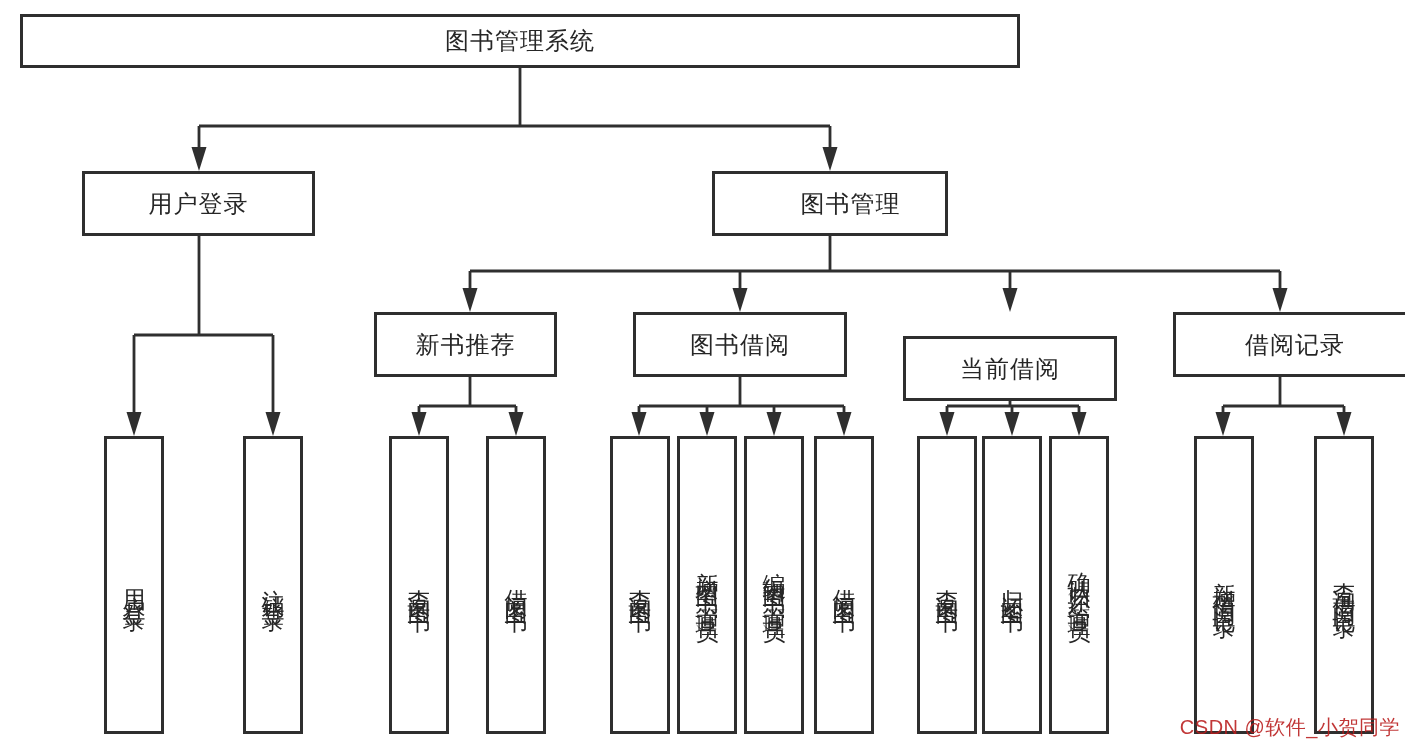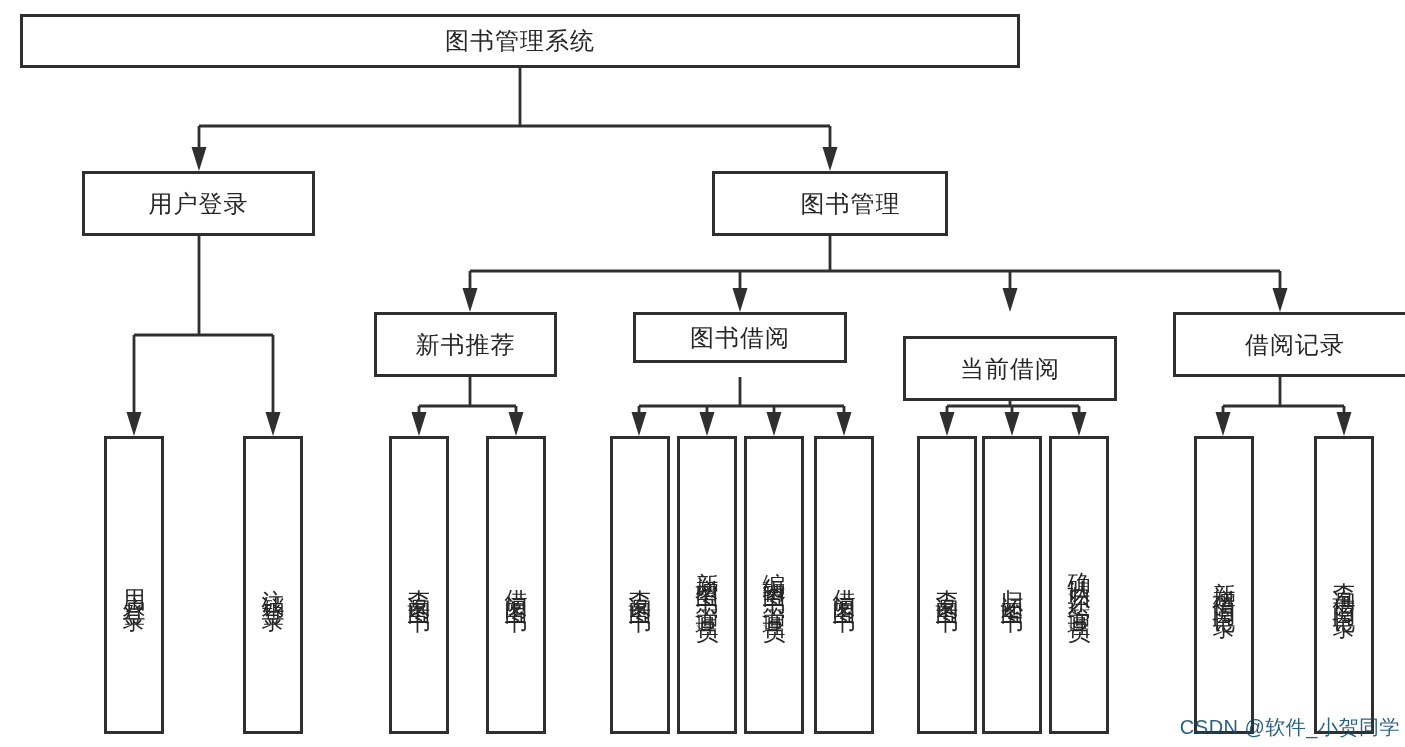--- a/index.html
+++ b/index.html
@@ -128,21 +128,21 @@
   <div class="hbox" style="left:82px;top:171px;width:233px;height:65px;">
     <span>用户登录</span>
   </div>
   <div class="hbox" style="left:712px;top:171px;width:236px;height:65px;padding-left:41px;">
     <span>图书管理</span>
   </div>
 
   <div class="hbox" style="left:363px;top:312px;width:183px;height:65px;margin-left:11px;">
     <span>新书推荐</span>
   </div>
-  <div class="hbox" style="left:633px;top:312px;width:214px;height:51px;">
+  <div class="hbox" style="left:633px;top:312px;width:214px;height:65px;">
     <span>图书借阅</span>
   </div>
   <div class="hbox" style="left:903px;top:312px;width:214px;height:65px;margin-top:24px;">
     <span>当前借阅</span>
   </div>
   <div class="hbox" style="left:1173px;top:312px;width:244px;height:65px;">
     <span>借阅记录</span>
   </div>
 
   <div class="leaf" style="left:104px;">
@@ -182,15 +182,15 @@
     <span>确认归还（管理员）</span>
   </div>
 
   <div class="leaf" style="left:1194px;">
     <span>新增借阅记录</span>
   </div>
   <div class="leaf" style="left:1314px;">
     <span>查询借阅记录</span>
   </div>
 
-  <div class="watermark" style="color: #0c4a6e;">CSDN @软件_小贺同学</div>
+  <div class="watermark" style="color: #b91c1c;">CSDN @软件_小贺同学</div>
 
 </div>
 
 </body></html>

